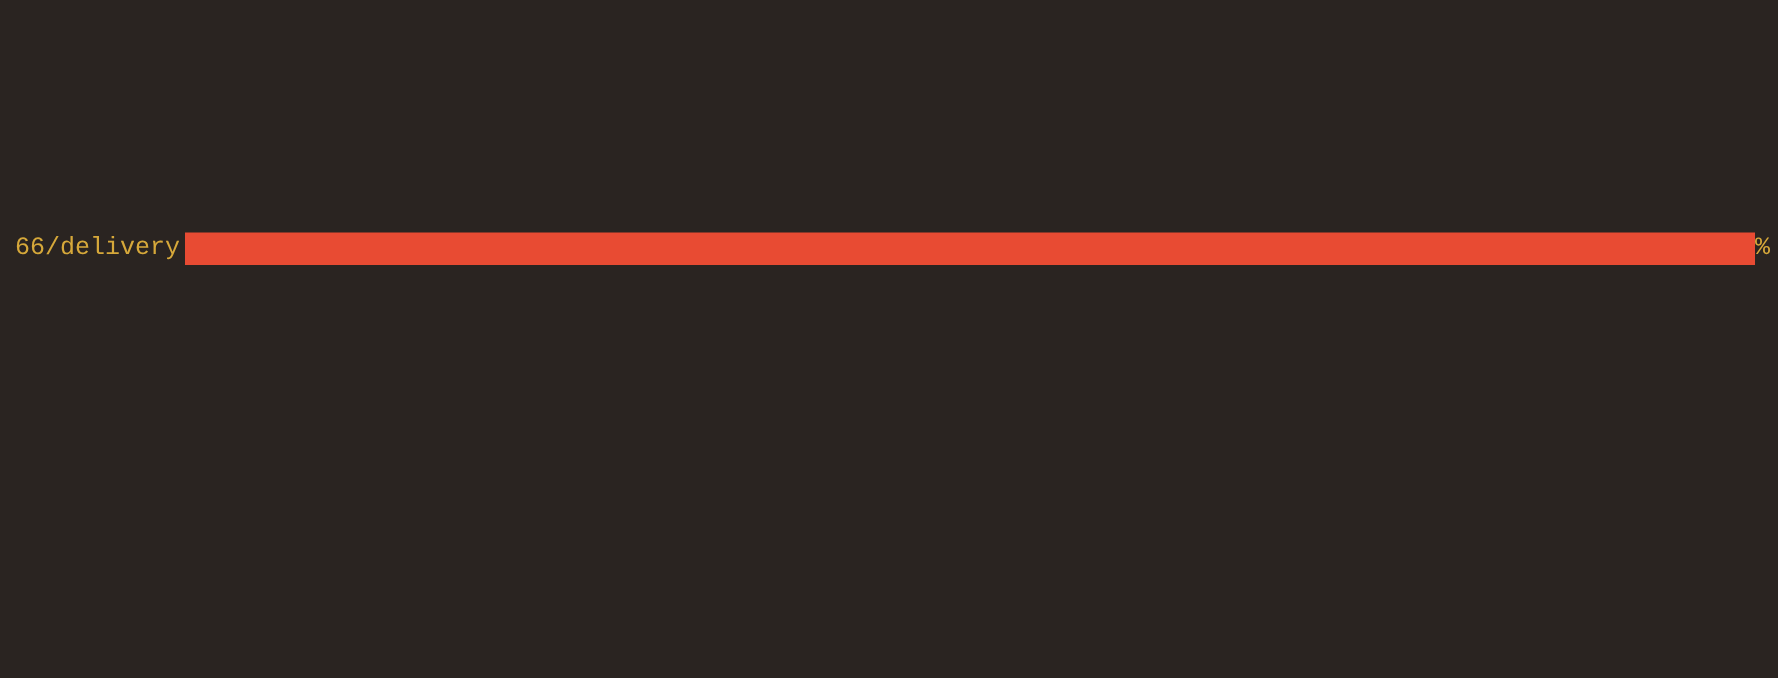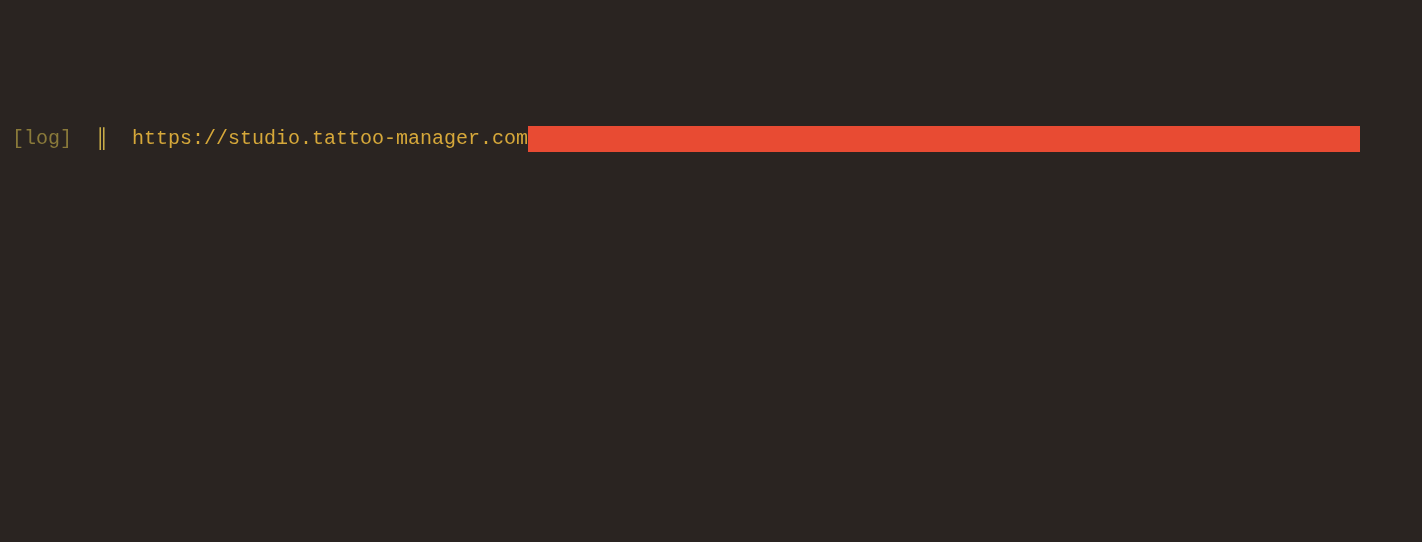--- a/index.html
+++ b/index.html
@@ -40,25 +40,25 @@
     position: relative;
     top: 2px;
   }
 </style>
 </head>
 <body>
 
 <div class="console">
 
   
-  <div class="line">
-    <span class="tag">[log]</span><span class="box">  ║  </span><span class="txt">https://studio.tattoo-manager.com</span><span class="redact" style="width:832px;"></span>
-  </div>
 
   
+  <div class="line">
+    <span class="txt">66/delivery</span><span class="redact" style="width:1256px; margin-left:4px;"></span><span class="txt" style="position:absolute; right:6px;">%</span>
+  </div>
 
   
 
   
   
 
   
   
 
   

